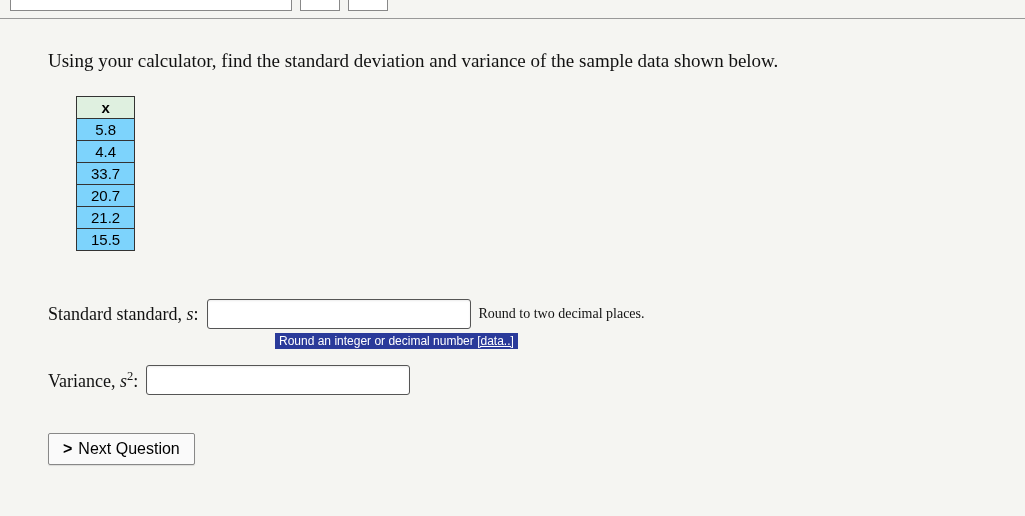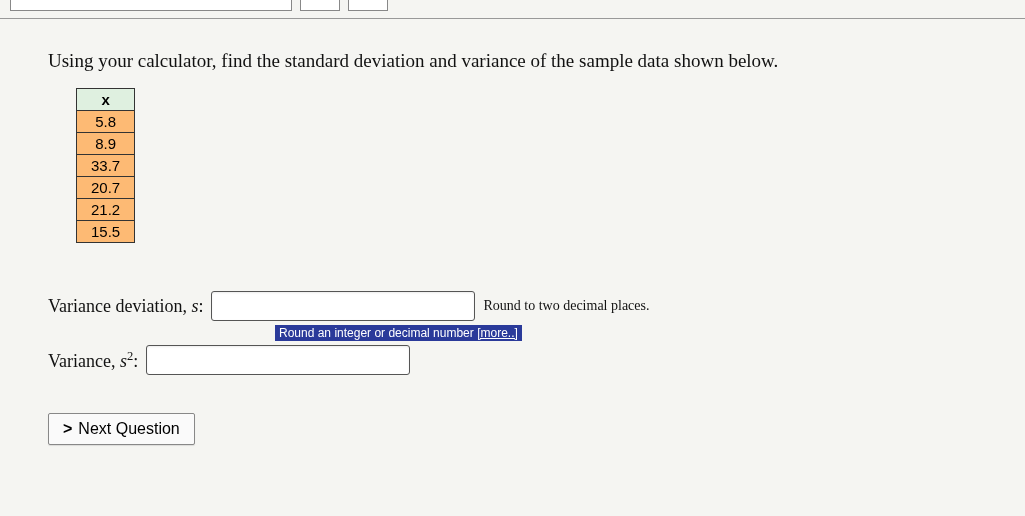--- a/index.html
+++ b/index.html
@@ -39,41 +39,41 @@
   }
   .content {
     position: absolute;
     top: 50px;
     left: 48px;
     right: 30px;
   }
   .prompt {
     font-size: 19px;
     color: #111;
-    margin-bottom: 16px;
+    margin-bottom: 24px;
   }
   table.data {
     border-collapse: collapse;
     margin-left: 28px;
     margin-bottom: 48px;
   }
   table.data th {
     background: #dff0e0;
     border: 1px solid #333;
     padding: 2px 18px;
     font-weight: bold;
     text-align: center;
     font-family: Arial, sans-serif;
     font-size: 15px;
   }
   table.data td {
     border: 1px solid #333;
     padding: 2px 14px;
     text-align: center;
-    background: #fdba74;
+    background: #7dd3fc;
     font-family: Arial, sans-serif;
     font-size: 15px;
   }
   .row {
     display: flex;
     align-items: center;
     margin-bottom: 10px;
     position: relative;
   }
   .label {
@@ -106,21 +106,21 @@
   }
   .hint .more {
     text-decoration: underline;
     cursor: pointer;
   }
   .after {
     font-size: 14px;
     color: #111;
   }
   .var-row {
-    margin-top: 24px;
+    margin-top: 36px;
   }
   .next-btn {
     margin-top: 28px;
     border: 1px solid #888;
     background: #fafafa;
     padding: 6px 14px;
     font-size: 16px;
     font-family: Arial, sans-serif;
     cursor: pointer;
     border-radius: 2px;
@@ -152,46 +152,46 @@
     <thead>
       <tr>
           <th>x</th>
         </tr>
     </thead>
     <tbody>
       <tr>
           <td>5.8</td>
         </tr>
       <tr>
-          <td>8.9</td>
+          <td>4.4</td>
         </tr>
       <tr>
           <td>33.7</td>
         </tr>
       <tr>
           <td>20.7</td>
         </tr>
       <tr>
           <td>21.2</td>
         </tr>
       <tr>
           <td>15.5</td>
         </tr>
     </tbody>
   </table>
 
   <div class="row">
     <span class="label">
-      <span>Variance deviation, </span><em class="var">s</em><span>:</span>
+      <span>Standard standard, </span><em class="var">s</em><span>:</span>
     </span>
     <input class="input-box" type="text" style="">
     <span class="after">Round to two decimal places.</span>
     <div class="hint-wrap">
       <span class="hint">
-        <span>Round an integer or decimal number </span><span class="more">[more..]</span>
+        <span>Round an integer or decimal number </span><span class="more">[data..]</span>
       </span>
     </div>
   </div>
 
   <div class="row var-row">
     <span class="label">
       <span>Variance, </span><em class="var">s</em><sup>2</sup><span>:</span>
     </span>
     <input class="input-box" type="text" style="">
   </div>

